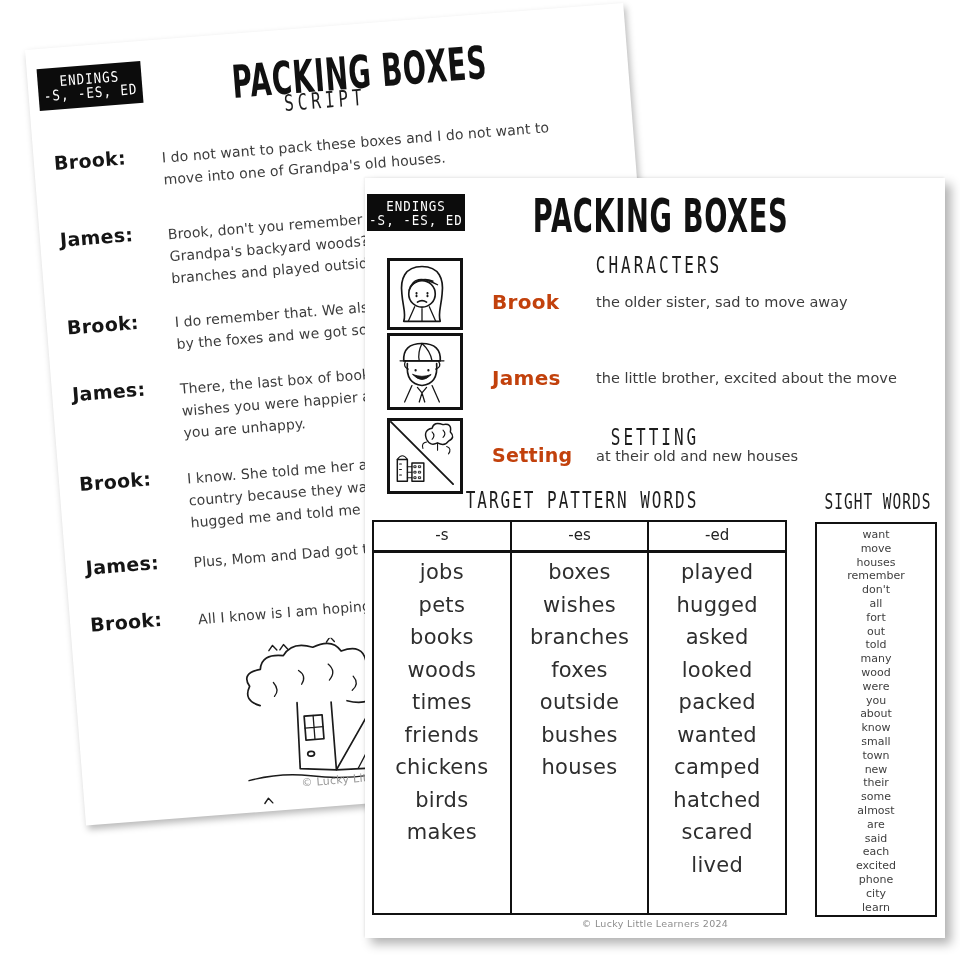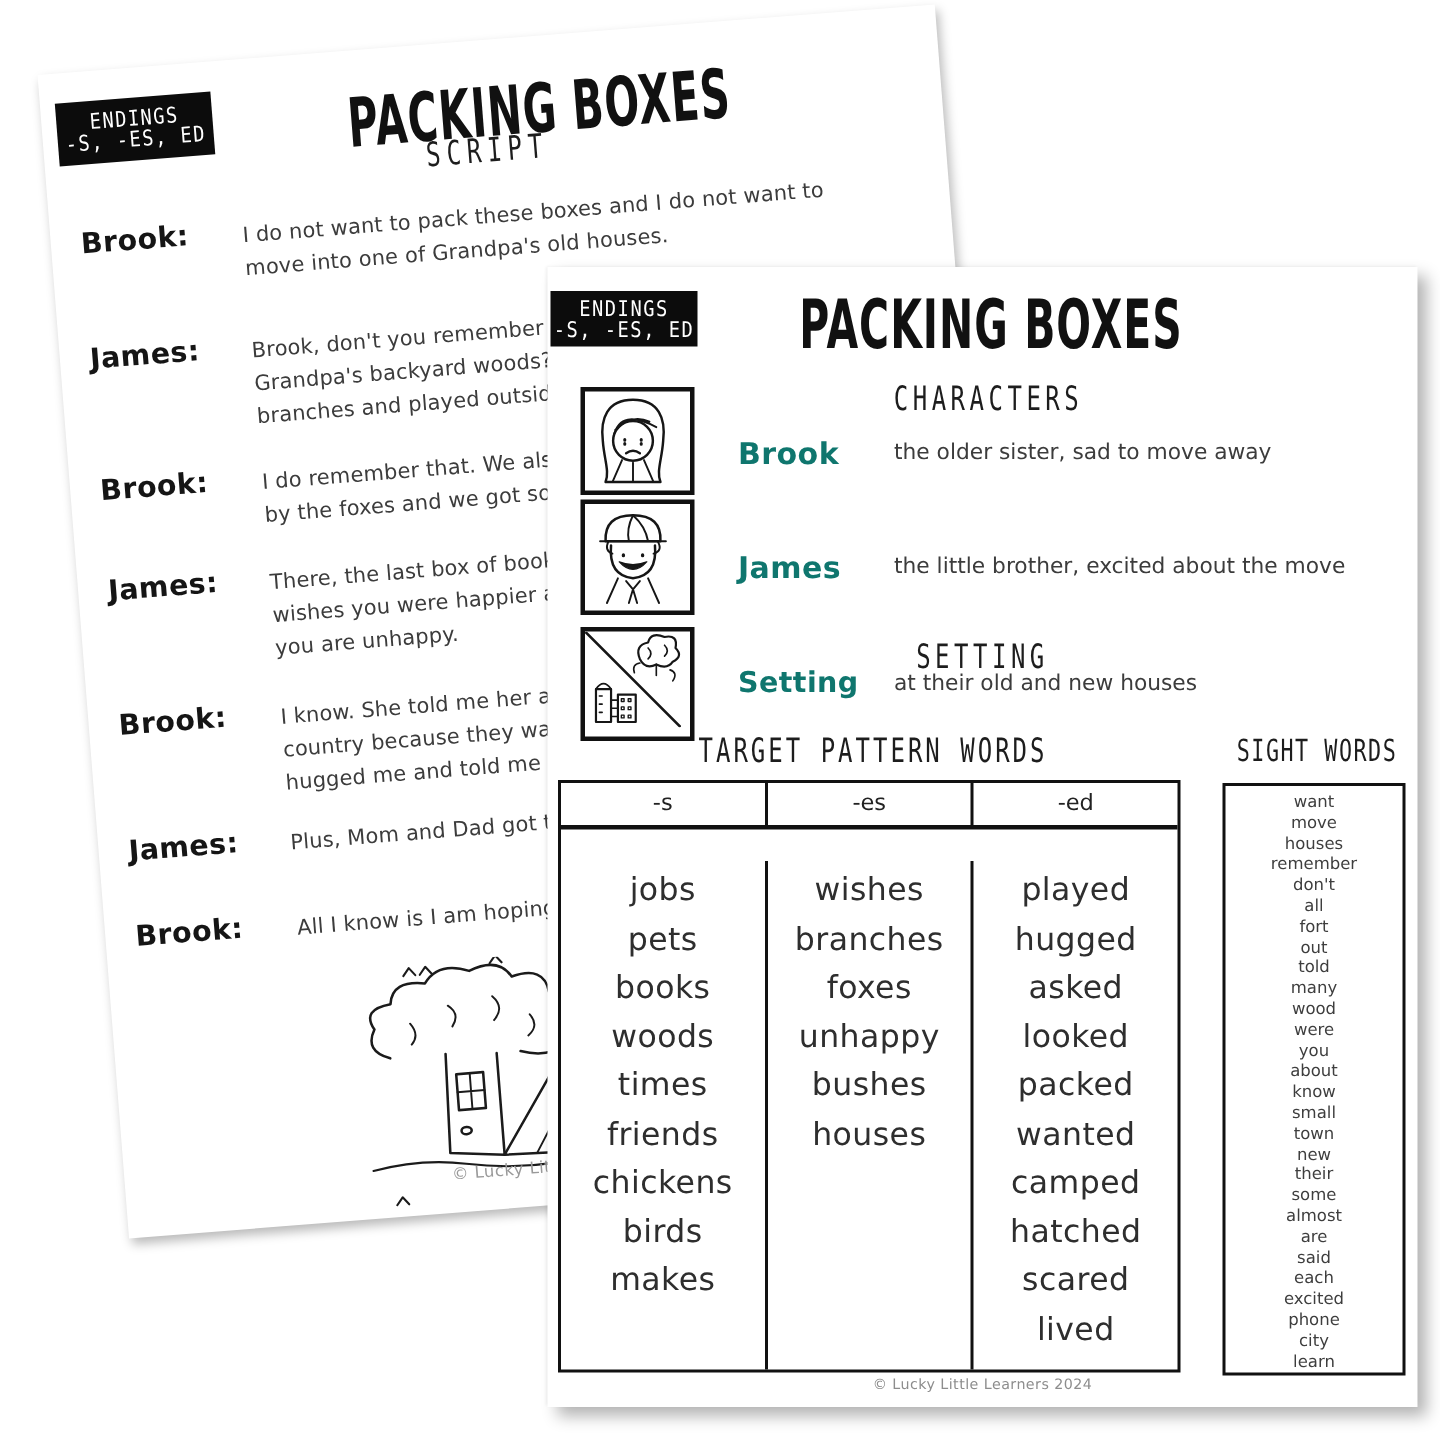--- a/index.html
+++ b/index.html
@@ -67,37 +67,37 @@
     letter-spacing:.1px;white-space:nowrap;
   }
   
   .img-box{
     position:absolute;left:22px;width:70px;height:66px;
     border:3px solid #111;background:#fff;
   }
   .girl-box{top:80px;}
   .boy-box{top:155px;height:71px;}
   .setting-box{top:240px;height:70px;}
-  .char-name{position:absolute;left:127px;font-weight:bold;color:#0f766e;font-size:20px;letter-spacing:.3px;}
+  .char-name{position:absolute;left:127px;font-weight:bold;color:#c2410c;font-size:20px;letter-spacing:.3px;}
   .name-brook{top:112px;}
   .name-james{top:188px;}
   .name-setting{top:266px;font-size:19px;}
   .char-desc{position:absolute;left:231px;font-size:14.5px;color:#3c3c3c;white-space:nowrap;text-align:right;}
   .desc-brook{top:116px;}
   .desc-james{top:192px;}
   .desc-setting{top:270px;}
   
   .word-table{
     position:absolute;left:7px;top:342px;width:415px;height:395px;
     border:2.5px solid #111;display:flex;flex-direction:column;box-sizing:border-box;
   }
   .wt-header{display:flex;border-bottom:3.5px solid #111;height:28px;flex:none;}
   .wt-hcell{flex:1;text-align:center;font-size:15px;line-height:27px;color:#222;}
   .wt-hcell.sep,.wt-col.sep{border-right:2px solid #111;}
-  .wt-body{flex:1;display:flex;margin-top:21px;}
+  .wt-body{flex:1;display:flex;}
   .wt-col{flex:1;padding-top:3px;}
   .pattern-word{
     height:32.5px;line-height:32.5px;text-align:center;
     font-size:21px;color:#2e2e2e;letter-spacing:.3px;
   }
   
   .sight-box{
     position:absolute;left:450px;top:344px;width:122px;height:395px;
     border:2.5px solid #111;box-sizing:border-box;padding-top:4px;
   }
@@ -279,24 +279,25 @@
           <div class="pattern-word">pets</div>
           <div class="pattern-word">books</div>
           <div class="pattern-word">woods</div>
           <div class="pattern-word">times</div>
           <div class="pattern-word">friends</div>
           <div class="pattern-word">chickens</div>
           <div class="pattern-word">birds</div>
           <div class="pattern-word">makes</div>
         </div>
       <div class="wt-col sep">
+          <div class="pattern-word">boxes</div>
           <div class="pattern-word">wishes</div>
           <div class="pattern-word">branches</div>
           <div class="pattern-word">foxes</div>
-          <div class="pattern-word">unhappy</div>
+          <div class="pattern-word">outside</div>
           <div class="pattern-word">bushes</div>
           <div class="pattern-word">houses</div>
         </div>
       <div class="wt-col">
           <div class="pattern-word">played</div>
           <div class="pattern-word">hugged</div>
           <div class="pattern-word">asked</div>
           <div class="pattern-word">looked</div>
           <div class="pattern-word">packed</div>
           <div class="pattern-word">wanted</div>

